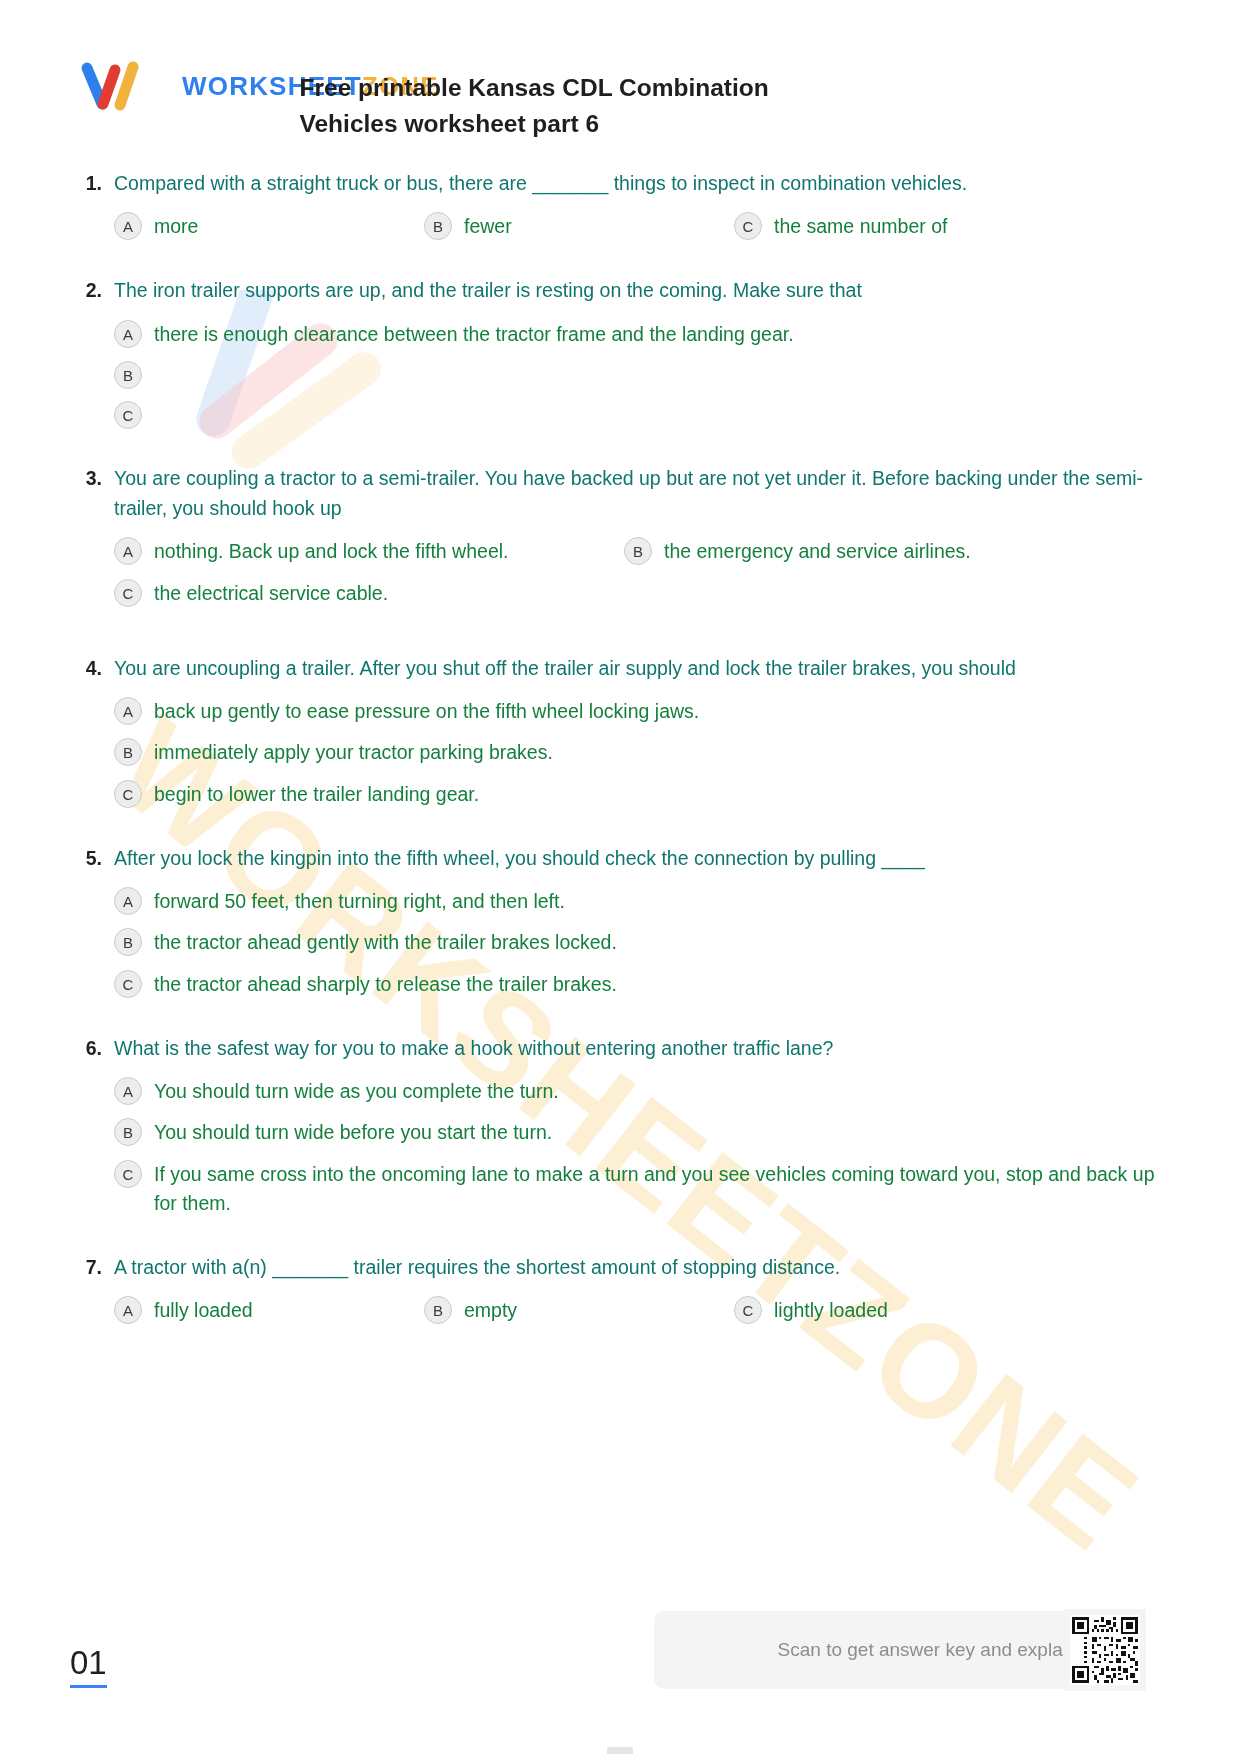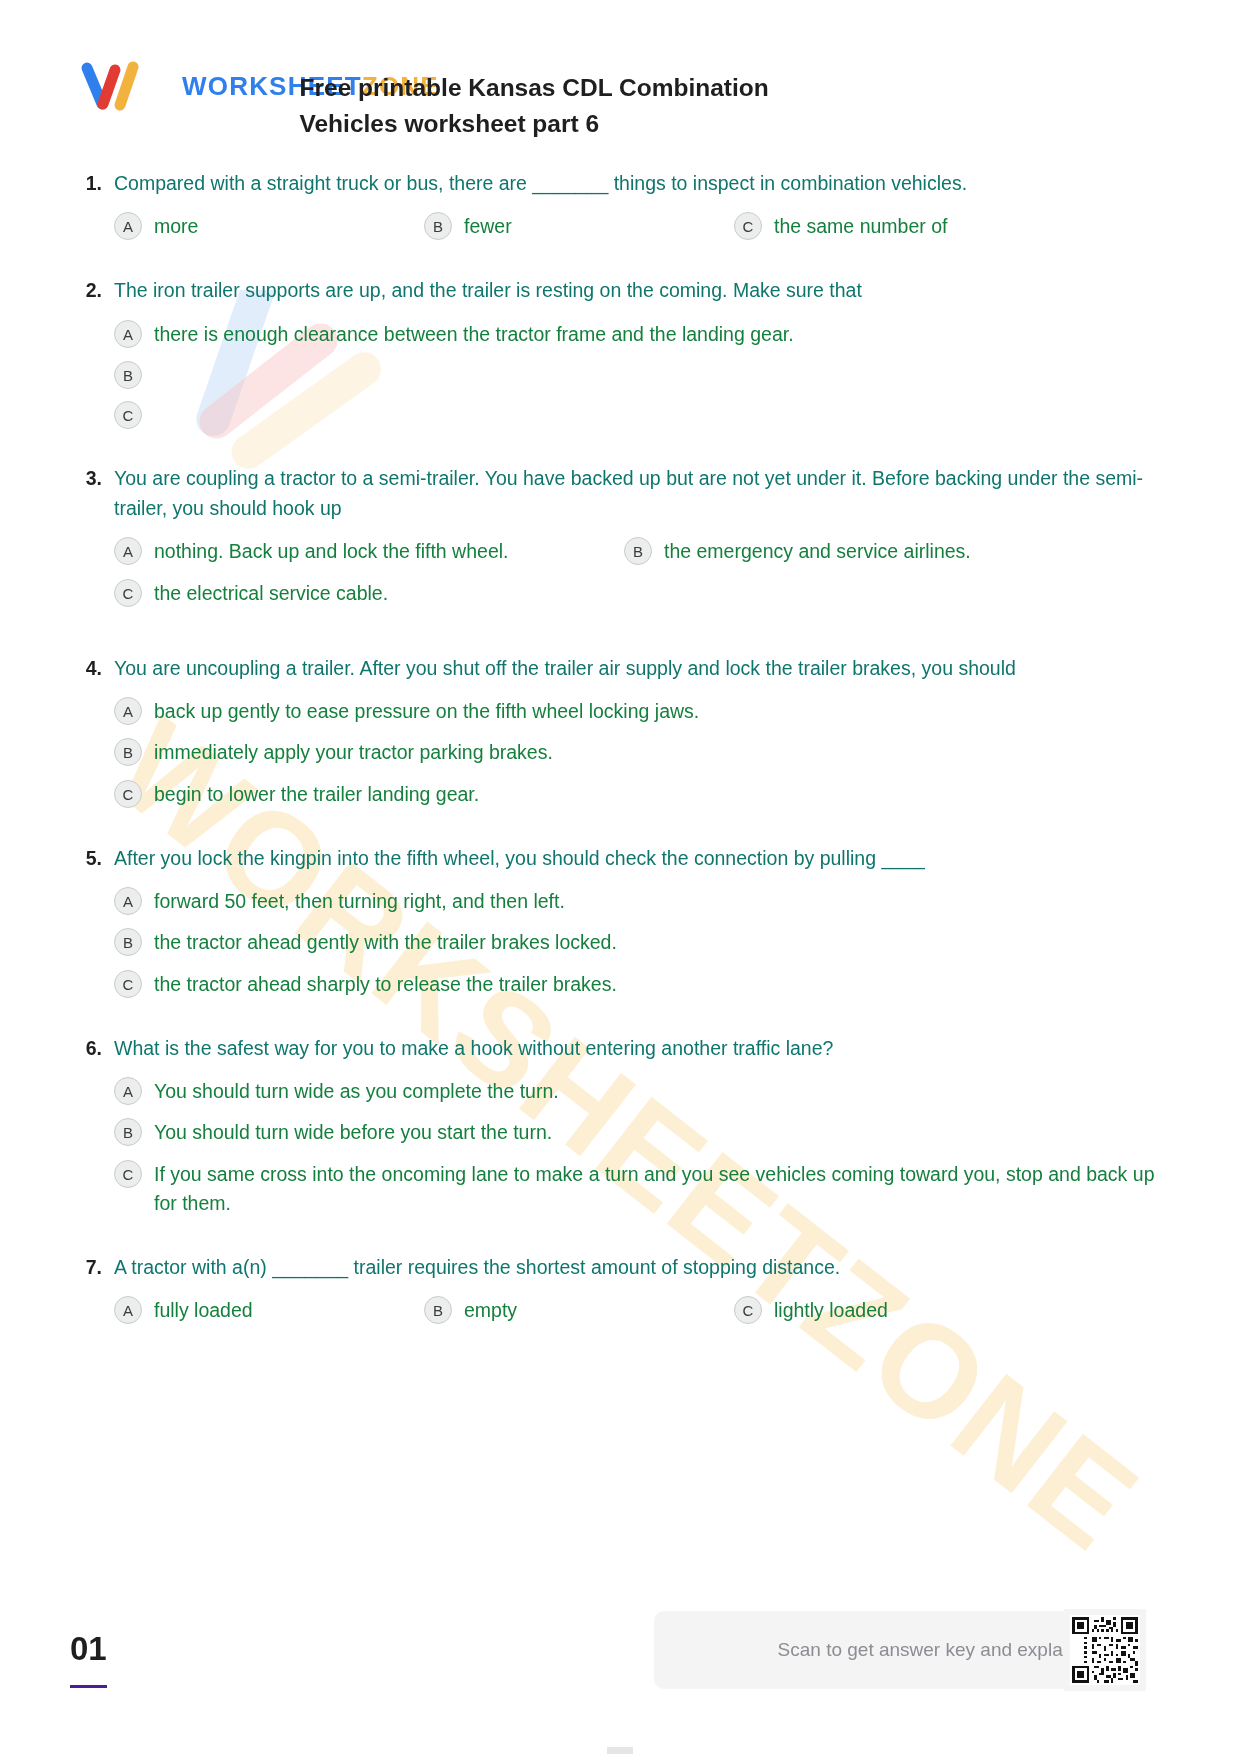--- a/index.html
+++ b/index.html
@@ -171,24 +171,24 @@
     left: 0;
     bottom: 0;
     width: 1239px;
     height: 190px;
   }
   #page-number {
     position: absolute;
     left: 70px;
     bottom: 66px;
     font-size: 33px;
-    font-weight: 700;
+    font-weight: 400;
     color: #1f1f1f;
-    border-bottom: 3px solid #4c1d95;
-    padding-bottom: 20px;
+    border-bottom: 3px solid #3b82f6;
+    padding-bottom: 6px;
     line-height: 1;
   }
   #scan-box {
     position: absolute;
     right: 93px;
     bottom: 65px;
     width: 492px;
     height: 78px;
     background: #f4f4f5;
     border-radius: 10px;

